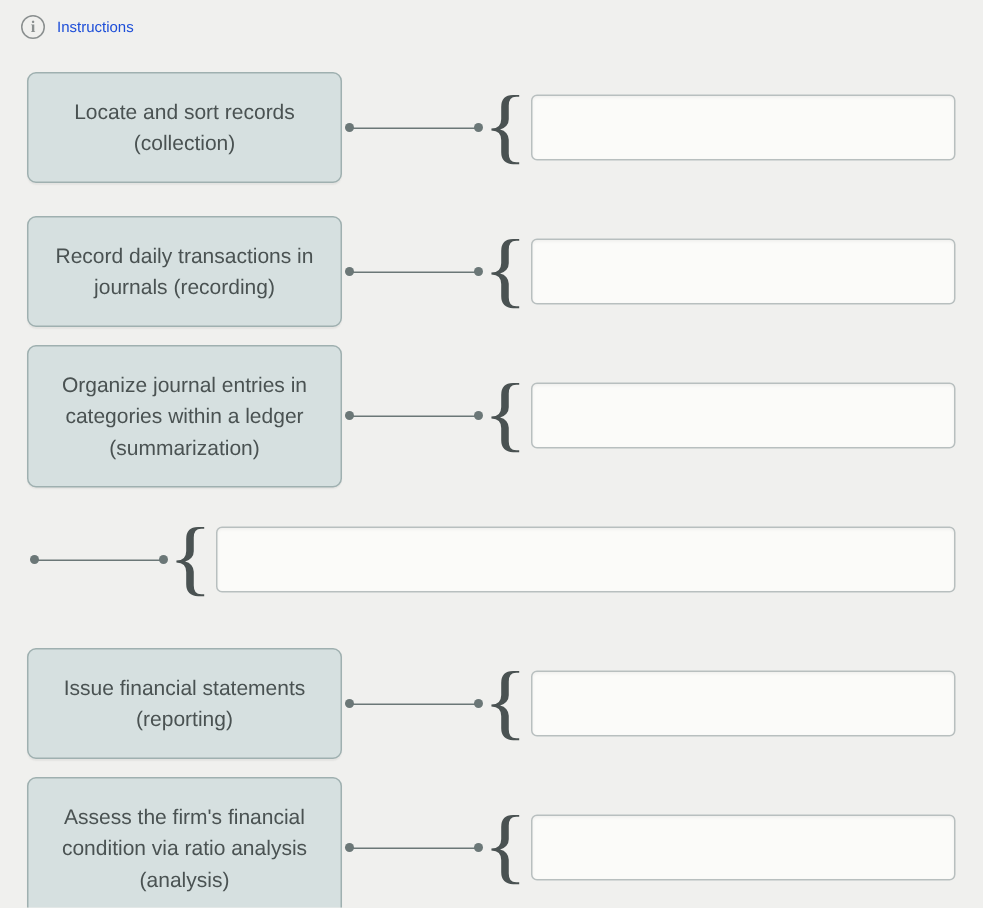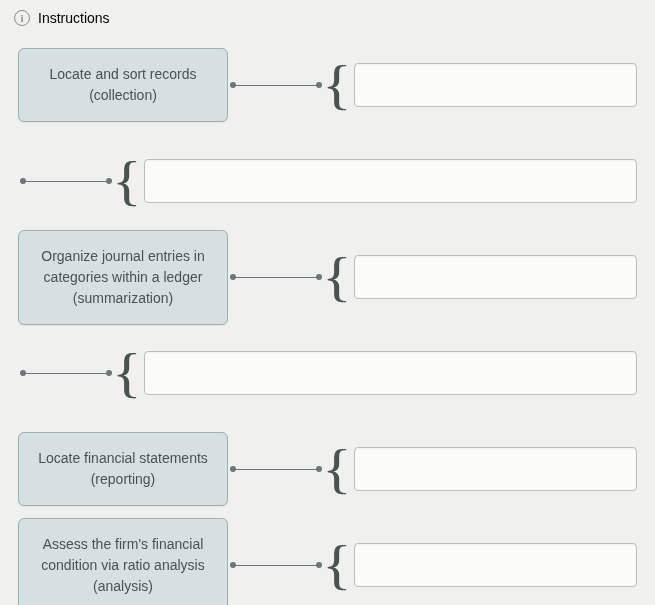--- a/index.html
+++ b/index.html
@@ -26,22 +26,22 @@
       display: flex;
       align-items: center;
       justify-content: center;
       font-size: 11px;
       font-weight: bold;
       color: #8a8f8f;
       font-family: Georgia, serif;
       line-height: 1;
     }
     .instructions-label {
-      font-size: 14px;
-      color: #000000;
+      font-size: 10px;
+      color: #1d4ed8;
     }
     .rows {
       padding: 14px 18px 0 18px;
       display: flex;
       flex-direction: column;
       gap: 18px;
     }
     .row {
       display: flex;
       align-items: center;
@@ -121,20 +121,21 @@
   <div class="row">
     <div class="left-box">Locate and sort records (collection)</div>
     <div class="connector">
         <div class="connector-line"></div>
       </div>
     <div class="brace">{</div>
     <div class="right-box"></div>
   </div>
 
   <div class="row">
+    <div class="left-box">Record daily transactions in journals (recording)</div>
     <div class="connector">
         <div class="connector-line"></div>
       </div>
     <div class="brace">{</div>
     <div class="right-box"></div>
   </div>
 
   <div class="row">
     <div class="left-box">Organize journal entries in categories within a ledger (summarization)</div>
     <div class="connector">
@@ -146,21 +147,21 @@
 
   <div class="row">
     <div class="connector">
         <div class="connector-line"></div>
       </div>
     <div class="brace">{</div>
     <div class="right-box"></div>
   </div>
 
   <div class="row">
-    <div class="left-box">Locate financial statements (reporting)</div>
+    <div class="left-box">Issue financial statements (reporting)</div>
     <div class="connector">
         <div class="connector-line"></div>
       </div>
     <div class="brace">{</div>
     <div class="right-box"></div>
   </div>
 
   <div class="row">
     <div class="left-box">Assess the firm's financial condition via ratio analysis (analysis)</div>
     <div class="connector">

